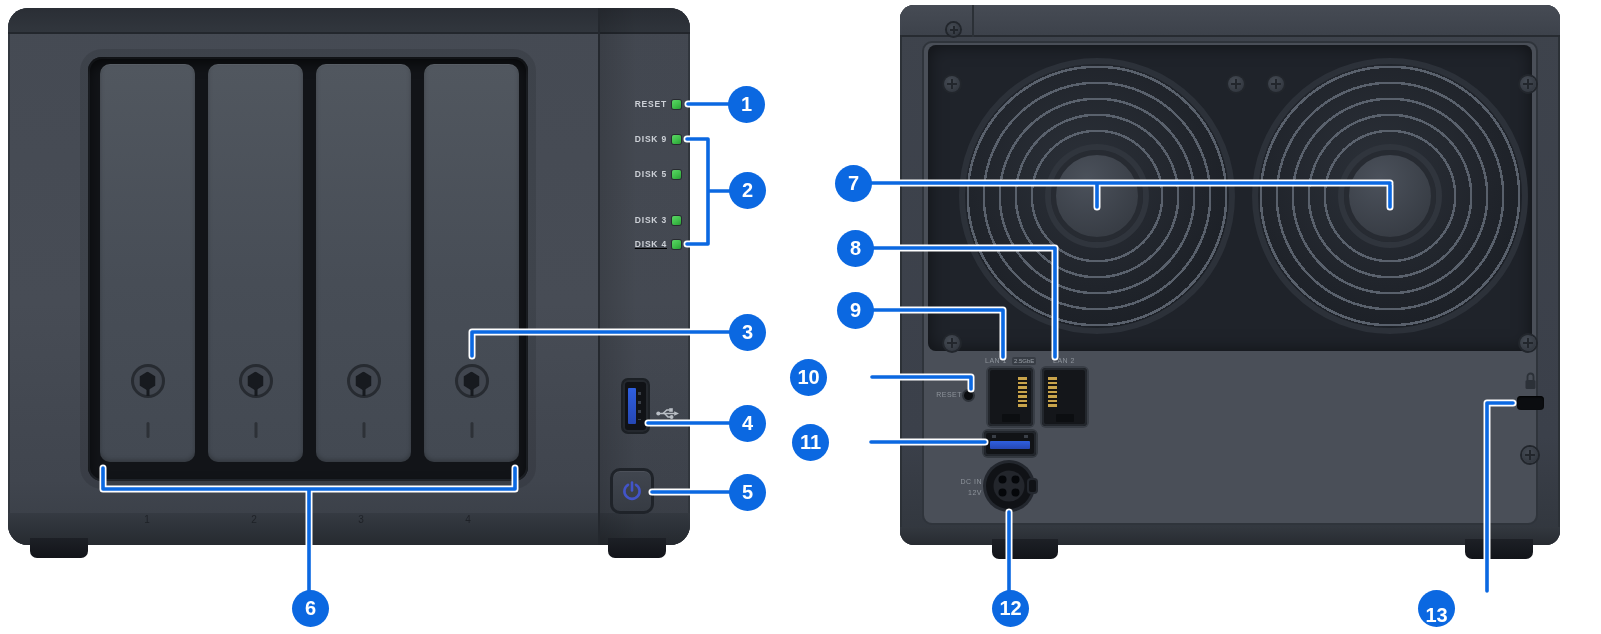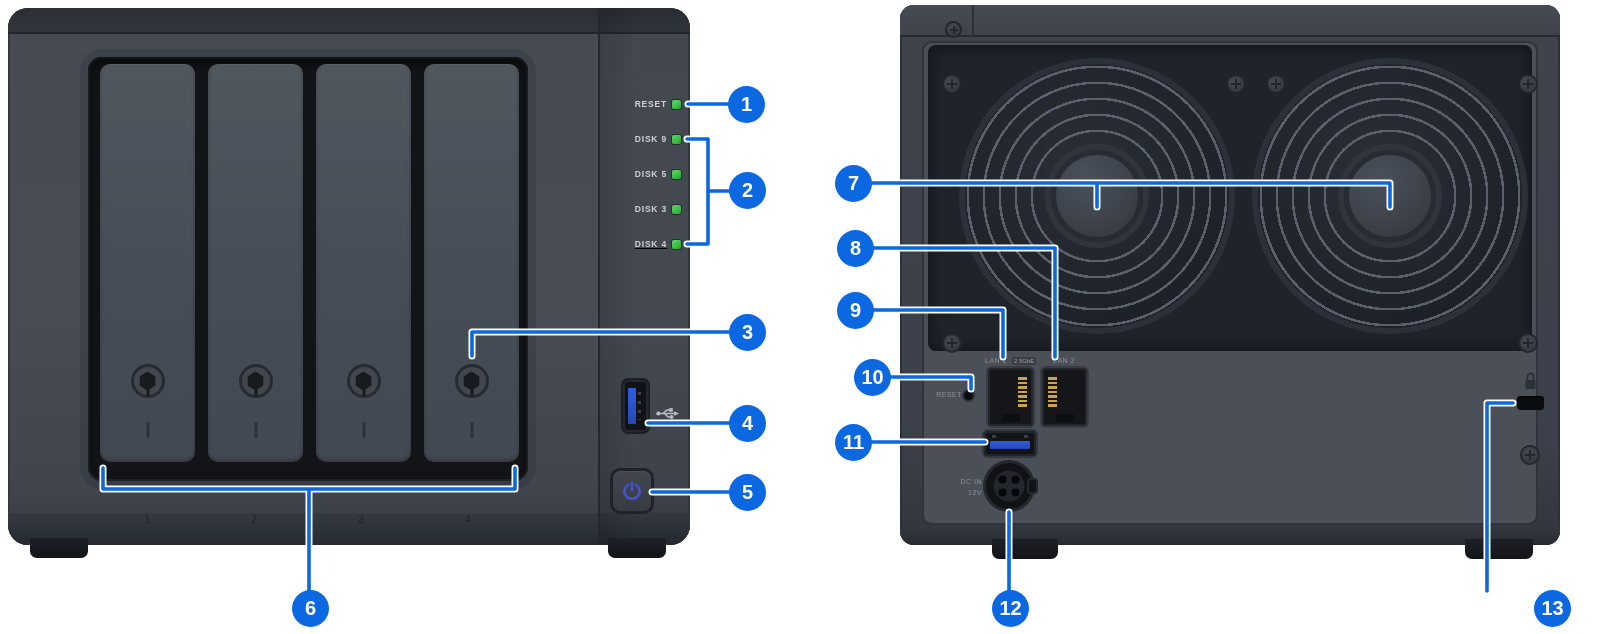--- a/index.html
+++ b/index.html
@@ -118,21 +118,21 @@
       <span class="led"></span>
     </div>
     <div class="led-row" style="top:125px;">
       <span class="led-label">DISK 9</span>
       <span class="led"></span>
     </div>
     <div class="led-row" style="top:160px;">
       <span class="led-label">DISK 5</span>
       <span class="led"></span>
     </div>
-    <div class="led-row" style="top:195px;align-items:center;">
+    <div class="led-row" style="top:206px;align-items:center;">
       <span class="led-label">DISK 3</span>
       <span class="led"></span>
     </div>
     <div class="led-row" style="top:230px;text-decoration:underline;">
       <span class="led-label">DISK 4</span>
       <span class="led"></span>
     </div>
 
     <div class="front-usb">
       <span class="tongue"></span>
@@ -277,26 +277,26 @@
     </div>
   <div class="callout" style="left:835px; top:165px;">
       <span>7</span>
     </div>
   <div class="callout" style="left:837px; top:230px;">
       <span>8</span>
     </div>
   <div class="callout" style="left:837px; top:292px;">
       <span>9</span>
     </div>
-  <div class="callout" style="left:854px; top:359px;">
+  <div class="callout" style="left:790px; top:359px;">
       <span>10</span>
     </div>
-  <div class="callout" style="left:835px; top:424px;">
+  <div class="callout" style="left:792px; top:424px;">
       <span>11</span>
     </div>
   <div class="callout" style="left:992px; top:590px;">
       <span>12</span>
     </div>
-  <div class="callout" style="left:1534px; top:590px;">
+  <div class="callout" style="left:1418px; top:590px;align-items:flex-end;">
       <span>13</span>
     </div>
 
 </div>
 
 </body></html>

